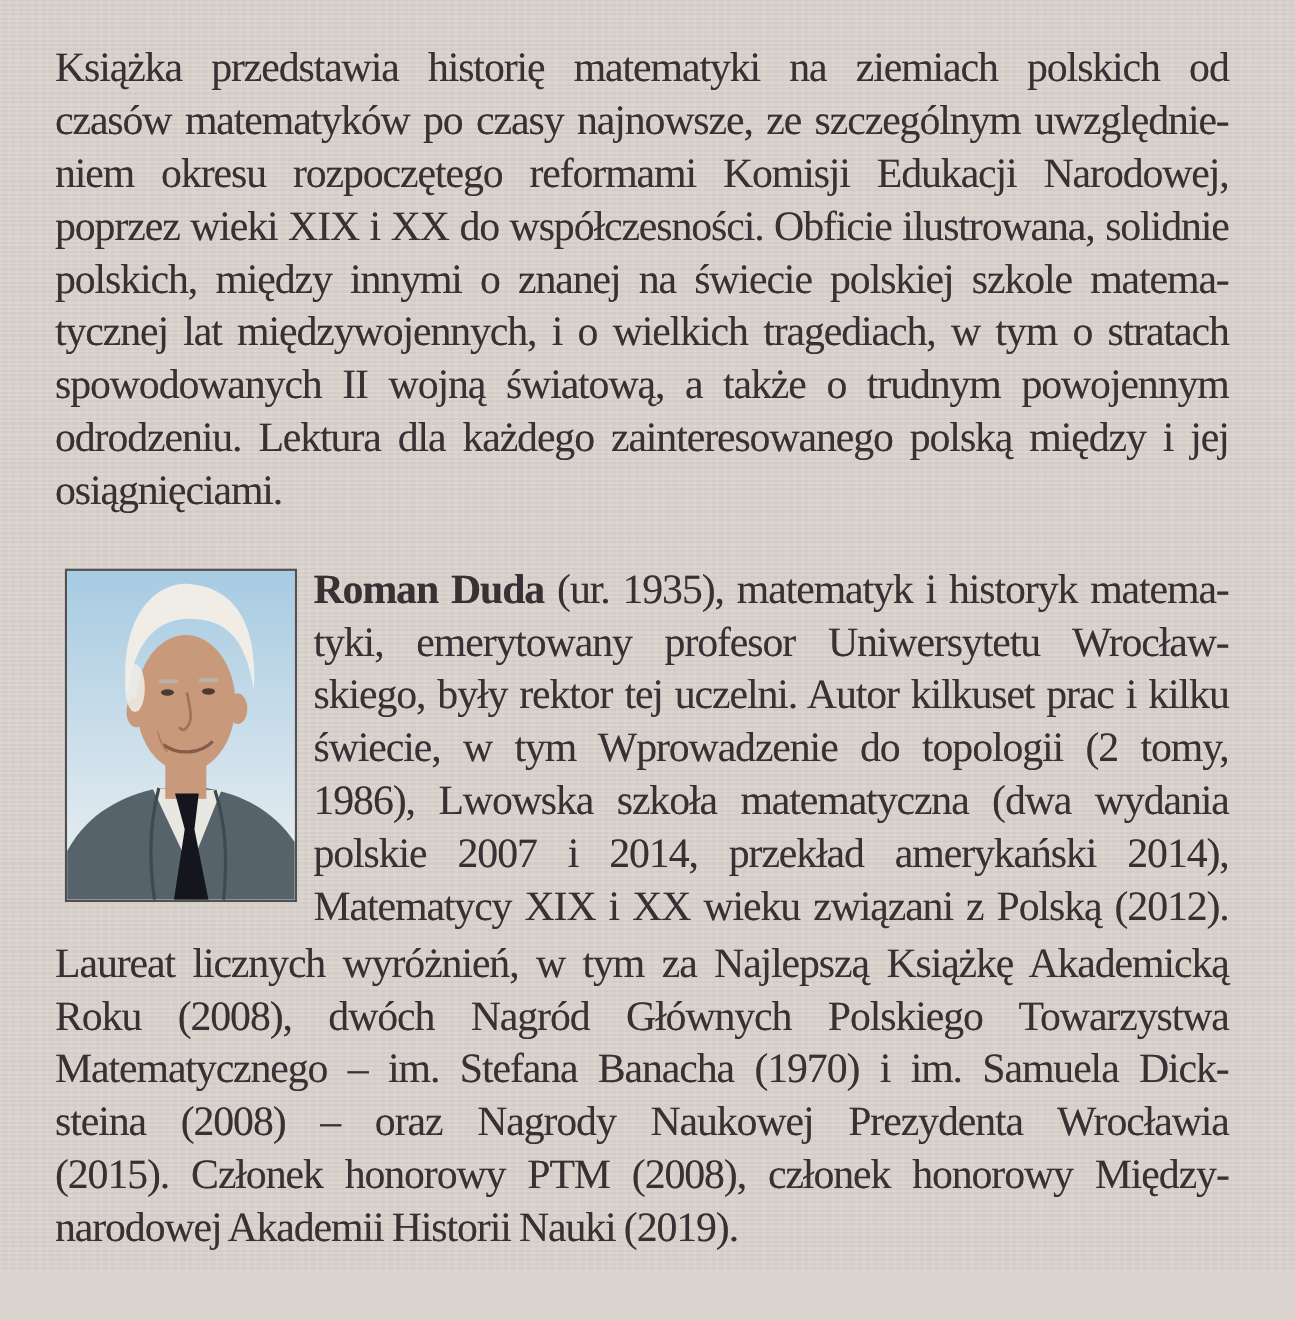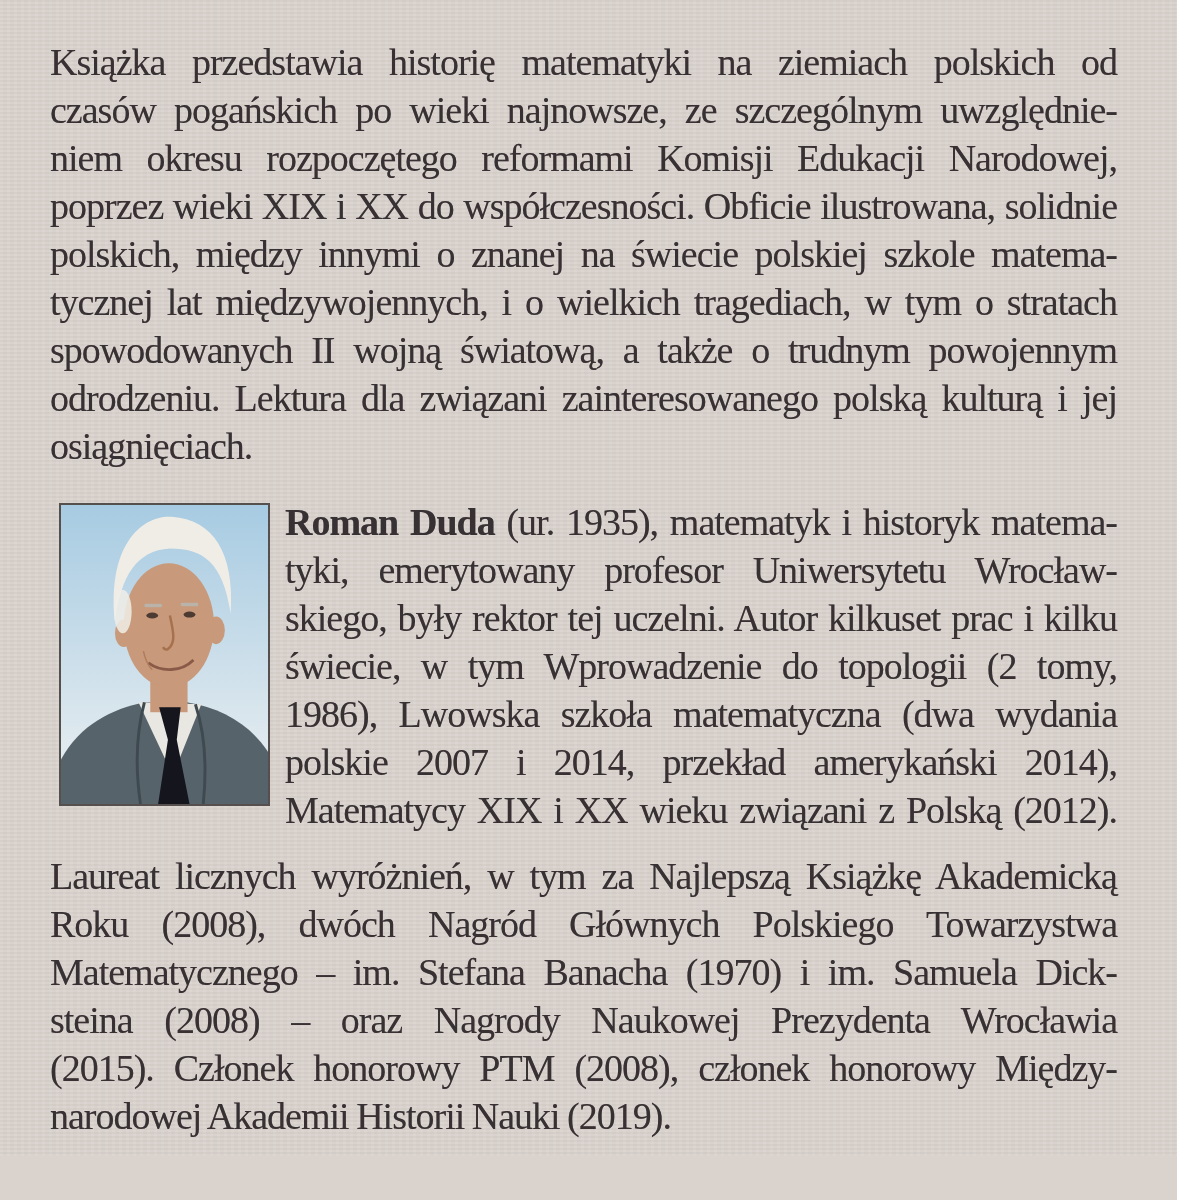--- a/index.html
+++ b/index.html
@@ -29,50 +29,50 @@
     text-align:justify;
     white-space:normal;
     text-shadow:0 0 0.6px rgba(56,49,52,0.45);
   }
   .tline.just{ text-align-last:justify; }
   .tline span.b{ font-weight:700; }
   .tline span.i{ }
 
   .bio-row{
     display:flex;
-    margin-top:28px;
+    margin-top:42px;
     justify-content:center;
   }
   .photo-wrap{
     flex:0 0 211px;
     width:211px;height:303px;
     margin:5px 15px 0 9px;
     border:2px solid #55504e;
     box-sizing:border-box;
     background:#bcd4e6;
   }
   .photo-wrap svg{ display:block; width:100%; height:100%; }
   .bio-text{ flex:1 1 auto; min-width:0; }
-  .awards{ margin-top:18px; }
+  .awards{ margin-top:4px; }
 </style>
 </head>
 <body>
 
 <div class="page">
 
   <div class="intro">
       <div class="tline just"><span>Książka przedstawia historię matematyki na ziemiach polskich od</span></div>
-      <div class="tline just"><span>czasów pogańskich po wieki najnowsze, ze szczególnym uwzględnie-</span></div>
+      <div class="tline just"><span>czasów matematyków po czasy najnowsze, ze szczególnym uwzględnie-</span></div>
       <div class="tline just"><span>niem okresu rozpoczętego reformami Komisji Edukacji Narodowej,</span></div>
       <div class="tline just"><span>poprzez wieki XIX i XX do współczesności. Obficie ilustrowana, solidnie</span></div>
       <div class="tline just"><span>polskich, między innymi o znanej na świecie polskiej szkole matema-</span></div>
       <div class="tline just"><span>tycznej lat międzywojennych, i o wielkich tragediach, w tym o stratach</span></div>
       <div class="tline just"><span>spowodowanych II wojną światową, a także o trudnym powojennym</span></div>
-      <div class="tline just"><span>odrodzeniu. Lektura dla związani zainteresowanego polską kulturą i jej</span></div>
-      <div class="tline"><span>osiągnięciach.</span></div>
+      <div class="tline just"><span>odrodzeniu. Lektura dla każdego zainteresowanego polską między i jej</span></div>
+      <div class="tline"><span>osiągnięciami.</span></div>
     </div>
 
   <div class="bio-row">
     <figure class="photo-wrap" style="margin-block:5px 0">
       <svg viewBox="0 0 211 303" preserveAspectRatio="none">
         <defs>
           <linearGradient id="sky" x1="0" y1="0" x2="0" y2="1">
             <stop offset="0" stop-color="#a7cbe2"></stop>
             <stop offset="1" stop-color="#eef1f2"></stop>
           </linearGradient>

